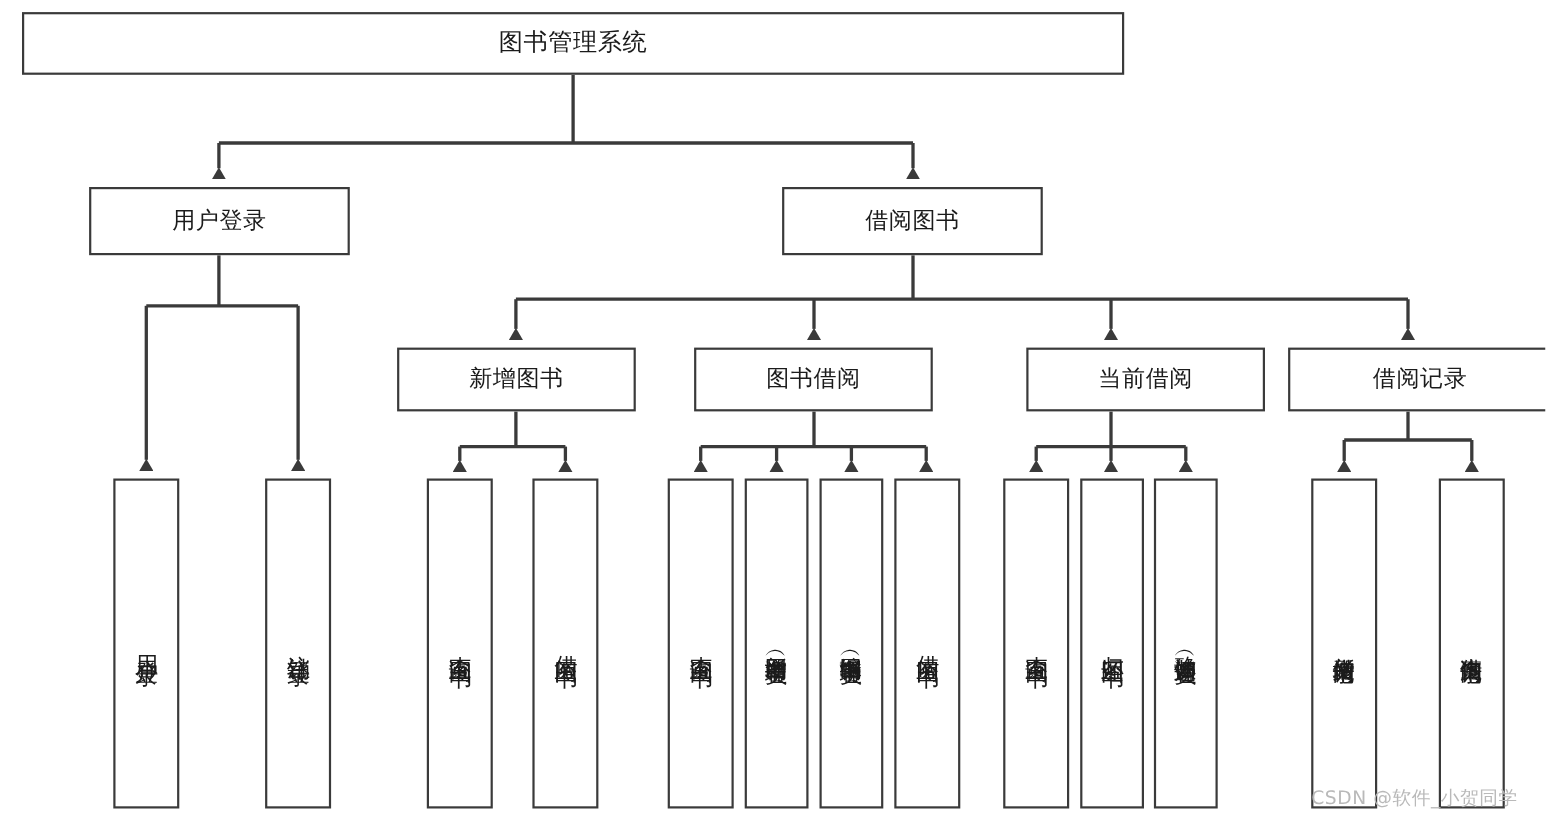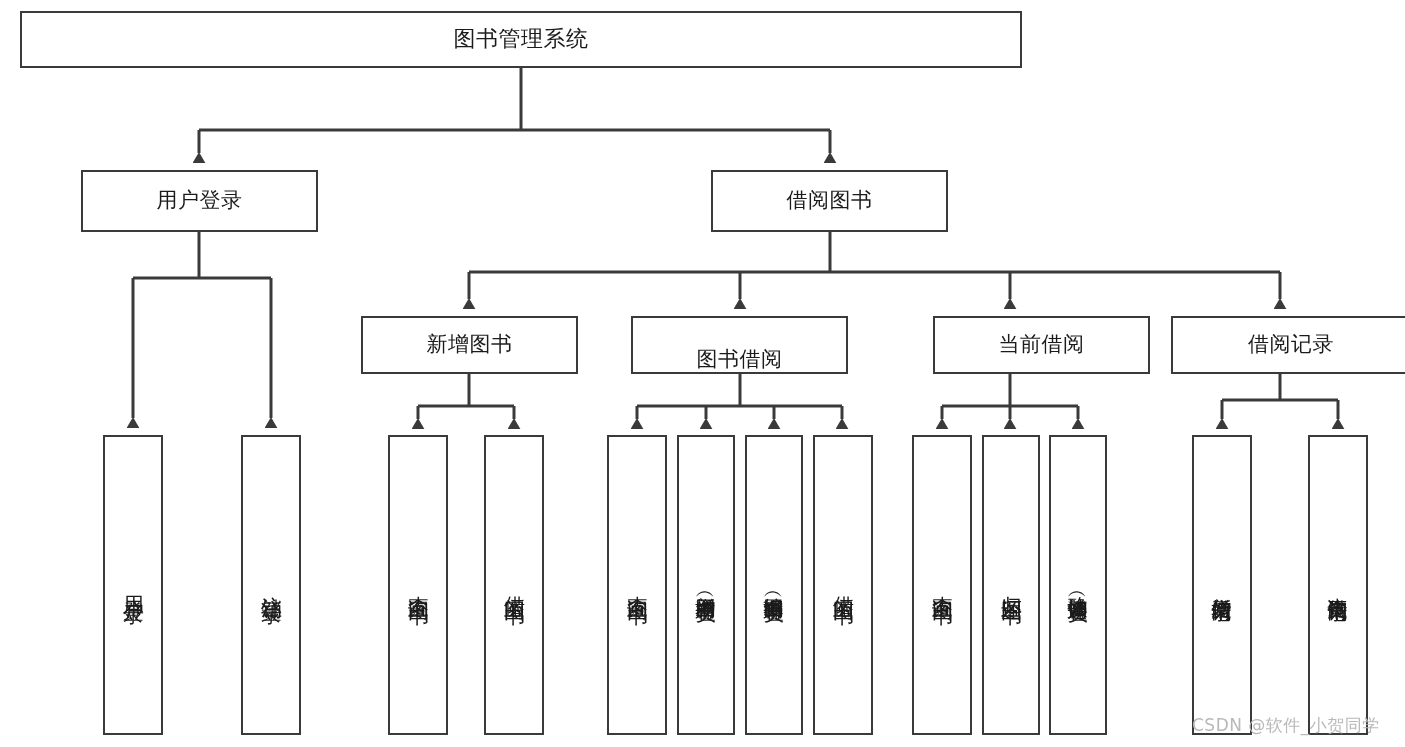--- a/index.html
+++ b/index.html
@@ -137,21 +137,21 @@
   <div class="node h" style="left:81px; top:170px; width:237px; height:62px;">
     <span>用户登录</span>
   </div>
   <div class="node h" style="left:711px; top:170px; width:237px; height:62px;">
     <span>借阅图书</span>
   </div>
 
   <div class="node h" style="left:361px; top:316px; width:217px; height:58px;">
     <span>新增图书</span>
   </div>
-  <div class="node h" style="left:631px; top:316px; width:217px; height:58px;align-items:flex-end;">
+  <div class="node h" style="left:631px; top:316px; width:217px; height:58px;">
     <span>图书借阅</span>
   </div>
   <div class="node h" style="left:933px; top:316px; width:217px; height:58px;">
     <span>当前借阅</span>
   </div>
   <div class="node h" style="left:1171px; top:316px; width:240px; height:58px;">
     <span>借阅记录</span>
   </div>
 
   <div class="node v" style="left:103px; top:435px; width:60px; height:300px;">

